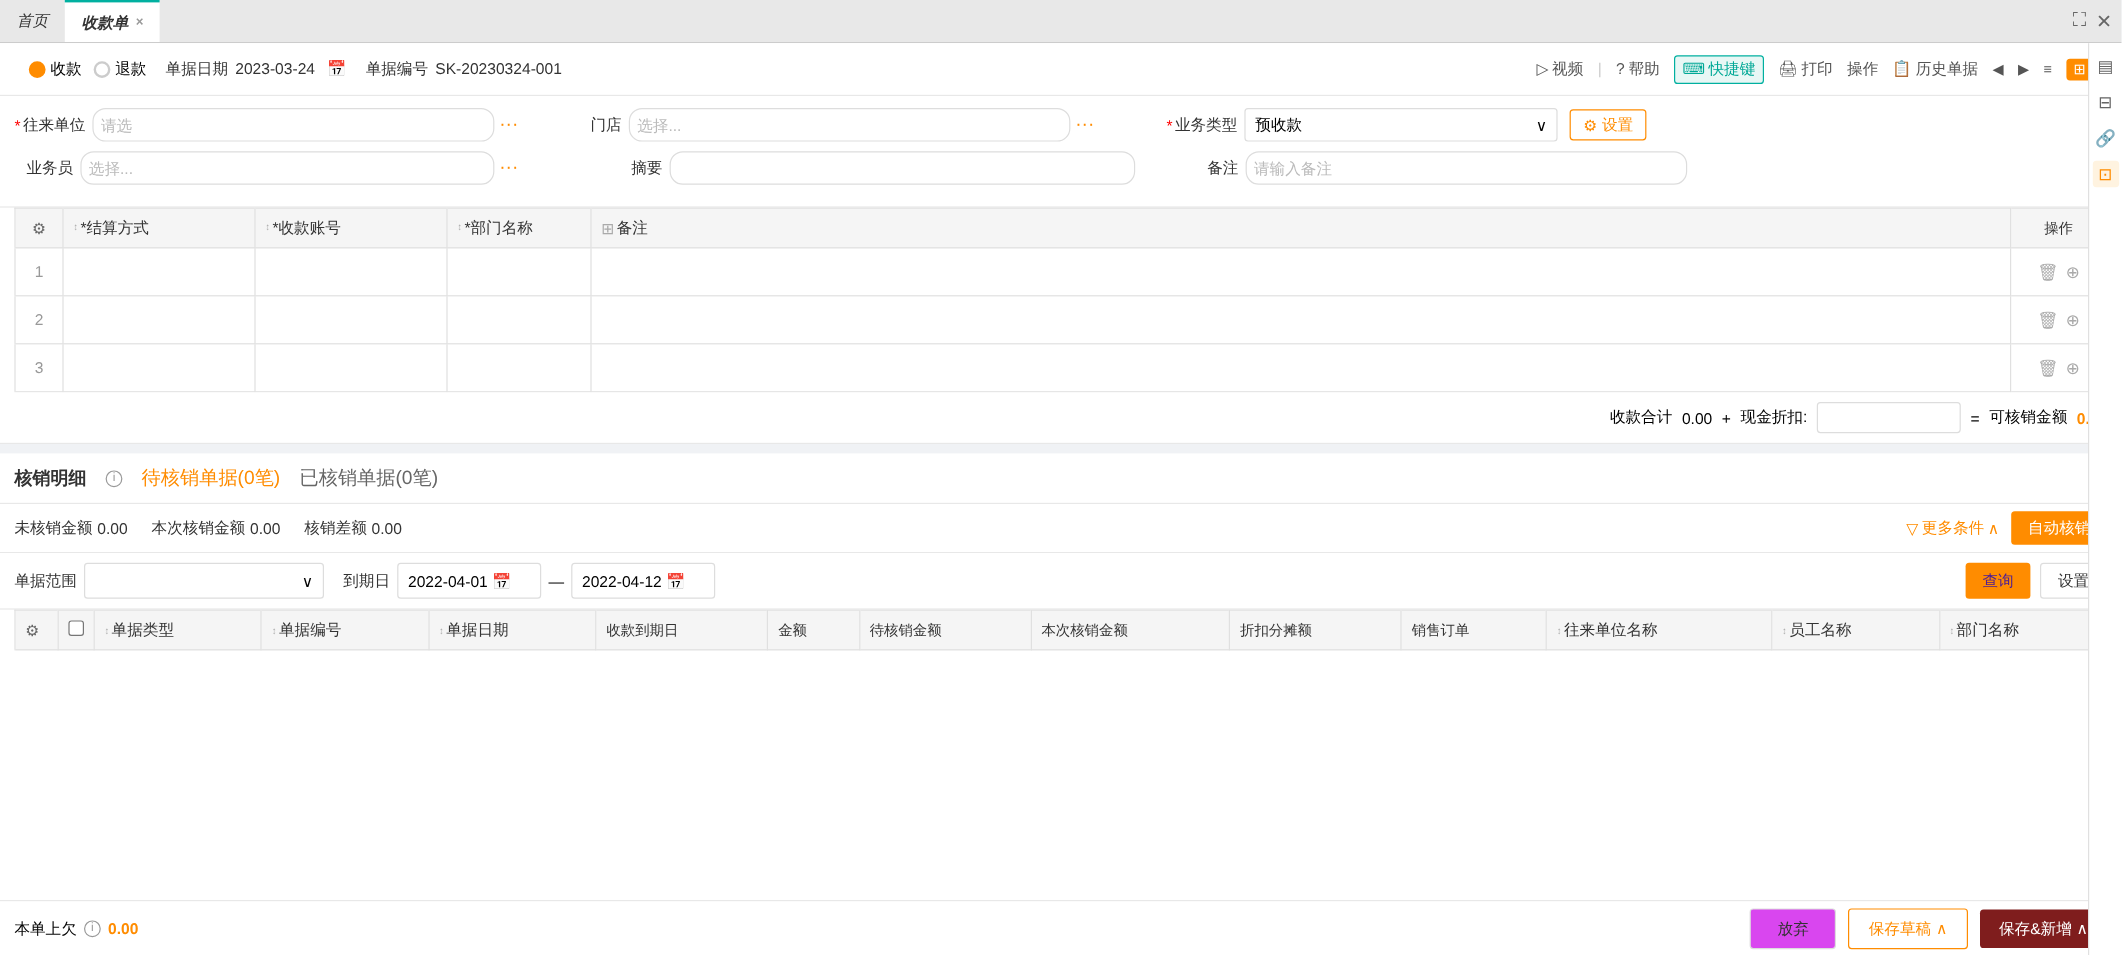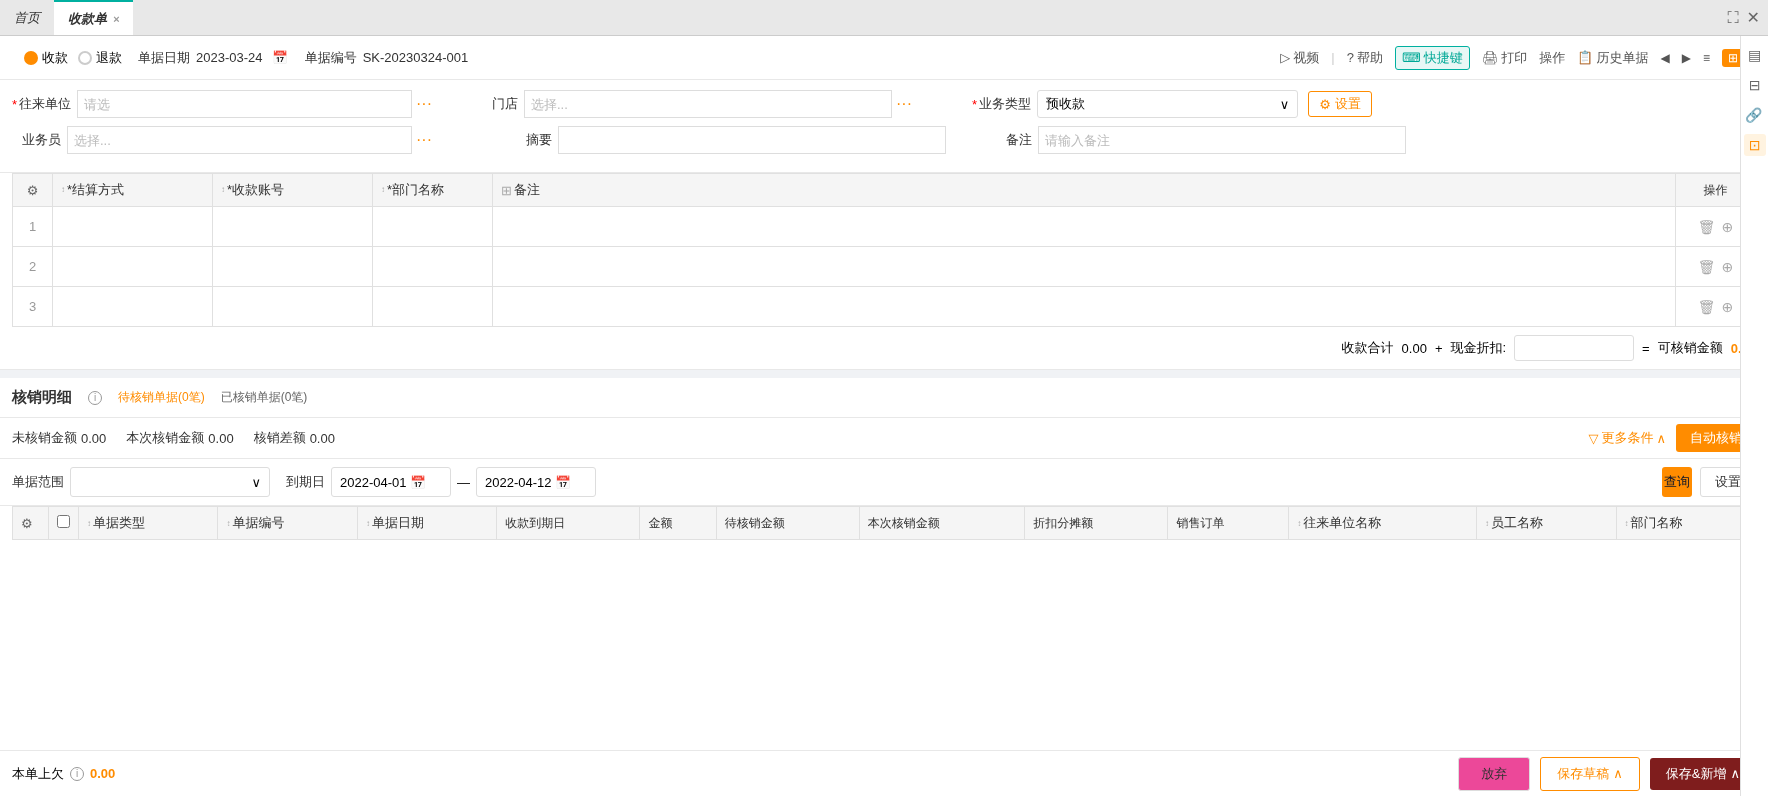--- a/index.html
+++ b/index.html
@@ -28,21 +28,21 @@
     .field-value { color: #333; font-weight: normal; }
     .toolbar-right { margin-left: auto; display: flex; align-items: center; gap: 12px; }
     .toolbar-btn { display: flex; align-items: center; gap: 3px; color: #555; cursor: pointer; font-size: 12px; white-space: nowrap; }
     .toolbar-btn.highlight { background: #e8f7f5; border: 1px solid #00b0a0; border-radius: 3px; padding: 2px 6px; color: #00a896; }
 
     
     .form-area { padding: 10px 12px; background: #fff; border-bottom: 1px solid #e8e8e8; }
     .form-row { display: flex; align-items: center; gap: 0; margin-bottom: 8px; }
     .form-field { display: flex; align-items: center; flex: 1; }
     .form-field-name { color: #333; white-space: nowrap; margin-right: 6px; font-size: 13px; }
-    .form-input { flex: 1; height: 28px; border: 1px solid #ddd; border-radius: 0; padding: 0 6px; color: #999; font-size: 13px; outline: none; }
+    .form-input { flex: 1; height: 28px; border: 1px solid #ddd; border-radius: 11px; padding: 0 6px; color: #999; font-size: 13px; outline: none; }
     .form-input::placeholder { color: #bbb; }
     .form-input-more { color: #ff8c00; cursor: pointer; margin-left: 4px; font-size: 16px; }
 
     
     .table-area { padding: 0 12px; flex: none; }
     .data-table { width: 100%; border-collapse: collapse; border: 1px solid #e0e0e0; }
     .data-table th { background: #f5f5f5; padding: 7px 8px; text-align: left; border-right: 1px solid #e0e0e0; border-bottom: 1px solid #e0e0e0; color: #333; font-weight: normal; font-size: 12px; white-space: nowrap; }
     .data-table td { padding: 6px 8px; border-right: 1px solid #e0e0e0; border-bottom: 1px solid #e0e0e0; color: #333; font-size: 13px; height: 40px; }
     .data-table .col-idx { width: 40px; text-align: center; color: #999; }
     .data-table .col-settle { width: 160px; }
@@ -55,51 +55,51 @@
 
     
     .summary-row { display: flex; align-items: center; justify-content: flex-end; padding: 8px 12px; gap: 8px; background: #fff; border-bottom: 1px solid #e8e8e8; font-size: 13px; }
     .summary-orange { color: #ff8c00; font-weight: bold; }
     .summary-input { width: 120px; height: 26px; border: 1px solid #ddd; border-radius: 3px; padding: 0 6px; }
 
     
     .section-header { display: flex; align-items: center; padding: 10px 12px; background: #fff; border-bottom: 1px solid #e8e8e8; gap: 16px; }
     .section-title { font-size: 15px; font-weight: bold; color: #333; }
     .info-icon { width: 14px; height: 14px; border-radius: 50%; border: 1px solid #999; display: inline-flex; align-items: center; justify-content: center; font-size: 10px; color: #999; cursor: pointer; }
-    .tab-link { color: #ff8c00; cursor: pointer; font-size: 12px; }
+    .tab-link { color: #ff8c00; cursor: pointer; font-size: 16px; }
     .tab-link.inactive { color: #666; }
 
     
     .stats-row { display: flex; align-items: center; padding: 6px 12px; background: #fff; border-bottom: 1px solid #e8e8e8; gap: 20px; }
     .stat-item { display: flex; align-items: center; gap: 4px; font-size: 13px; color: #333; }
     .stat-value { color: #333; }
     .stats-row-right { margin-left: auto; display: flex; align-items: center; gap: 10px; }
     .more-filter { color: #ff8c00; cursor: pointer; display: flex; align-items: center; gap: 3px; font-size: 13px; }
     .auto-btn { background: #ff8c00; color: #fff; border: none; border-radius: 3px; padding: 5px 14px; cursor: pointer; font-size: 13px; }
 
     
     .filter-row { display: flex; align-items: center; padding: 8px 12px; background: #fff; border-bottom: 1px solid #e8e8e8; gap: 16px; }
     .filter-field { display: flex; align-items: center; gap: 6px; }
     .filter-label { color: #333; white-space: nowrap; font-size: 13px; }
     .filter-select { height: 30px; border: 1px solid #ddd; border-radius: 3px; padding: 0 8px; font-size: 13px; min-width: 200px; background: #fff; cursor: pointer; display: flex; align-items: center; justify-content: space-between; }
     .date-input { height: 30px; border: 1px solid #ddd; border-radius: 3px; padding: 0 8px; font-size: 13px; width: 120px; background: #fff; display: inline-flex; align-items: center; }
     .date-range { display: flex; align-items: center; gap: 6px; }
     .filter-row-right { margin-left: auto; display: flex; gap: 8px; }
-    .query-btn { background: #ff8c00; color: #0f172a; border: none; border-radius: 3px; padding: 5px 2px; cursor: pointer; font-size: 13px; }
+    .query-btn { background: #ff8c00; color: #4c1d95; border: none; border-radius: 3px; padding: 5px 14px; cursor: pointer; font-size: 13px; }
     .setting-btn { background: #fff; color: #333; border: 1px solid #ddd; border-radius: 3px; padding: 5px 14px; cursor: pointer; font-size: 13px; }
 
     
     .bottom-table { width: 100%; border-collapse: collapse; border: 1px solid #e0e0e0; }
     .bottom-table th { background: #f5f5f5; padding: 7px 8px; text-align: left; border-right: 1px solid #e0e0e0; border-bottom: 1px solid #e0e0e0; color: #333; font-weight: normal; font-size: 12px; white-space: nowrap; }
 
     
     .footer { display: flex; align-items: center; padding: 8px 12px; background: #fff; border-top: 1px solid #e8e8e8; position: fixed; bottom: 0; left: 0; right: 0; height: 46px; }
     .footer-left { display: flex; align-items: center; gap: 6px; }
     .footer-right { margin-left: auto; display: flex; align-items: center; gap: 10px; }
-    .abandon-btn { background: #ec4899; color: #333; border: 1px solid #ddd; border-radius: 3px; padding: 7px 22px; cursor: pointer; font-size: 13px; }
+    .abandon-btn { background: #d946ef; color: #333; border: 1px solid #ddd; border-radius: 3px; padding: 7px 22px; cursor: pointer; font-size: 13px; }
     .draft-btn { background: #fff; color: #ff8c00; border: 1px solid #ff8c00; border-radius: 3px; padding: 7px 16px; cursor: pointer; font-size: 13px; display: flex; align-items: center; gap: 4px; }
     .save-new-btn { background: #7f1d1d; color: #fff; border: none; border-radius: 3px; padding: 7px 16px; cursor: pointer; font-size: 13px; display: flex; align-items: center; gap: 4px; }
 
     
     .right-sidebar { position: fixed; right: 0; top: 36px; bottom: 0; width: 28px; background: #fff; border-left: 1px solid #e0e0e0; display: flex; flex-direction: column; align-items: center; padding: 8px 0; gap: 8px; z-index: 100; }
     .sidebar-icon { width: 22px; height: 22px; display: flex; align-items: center; justify-content: center; cursor: pointer; color: #666; font-size: 14px; }
     .sidebar-icon.active { color: #ff8c00; background: #fff3e0; border-radius: 3px; }
 
     .required-star { color: red; margin-right: 2px; }
     .section-divider { height: 8px; background: #f0f2f5; }

